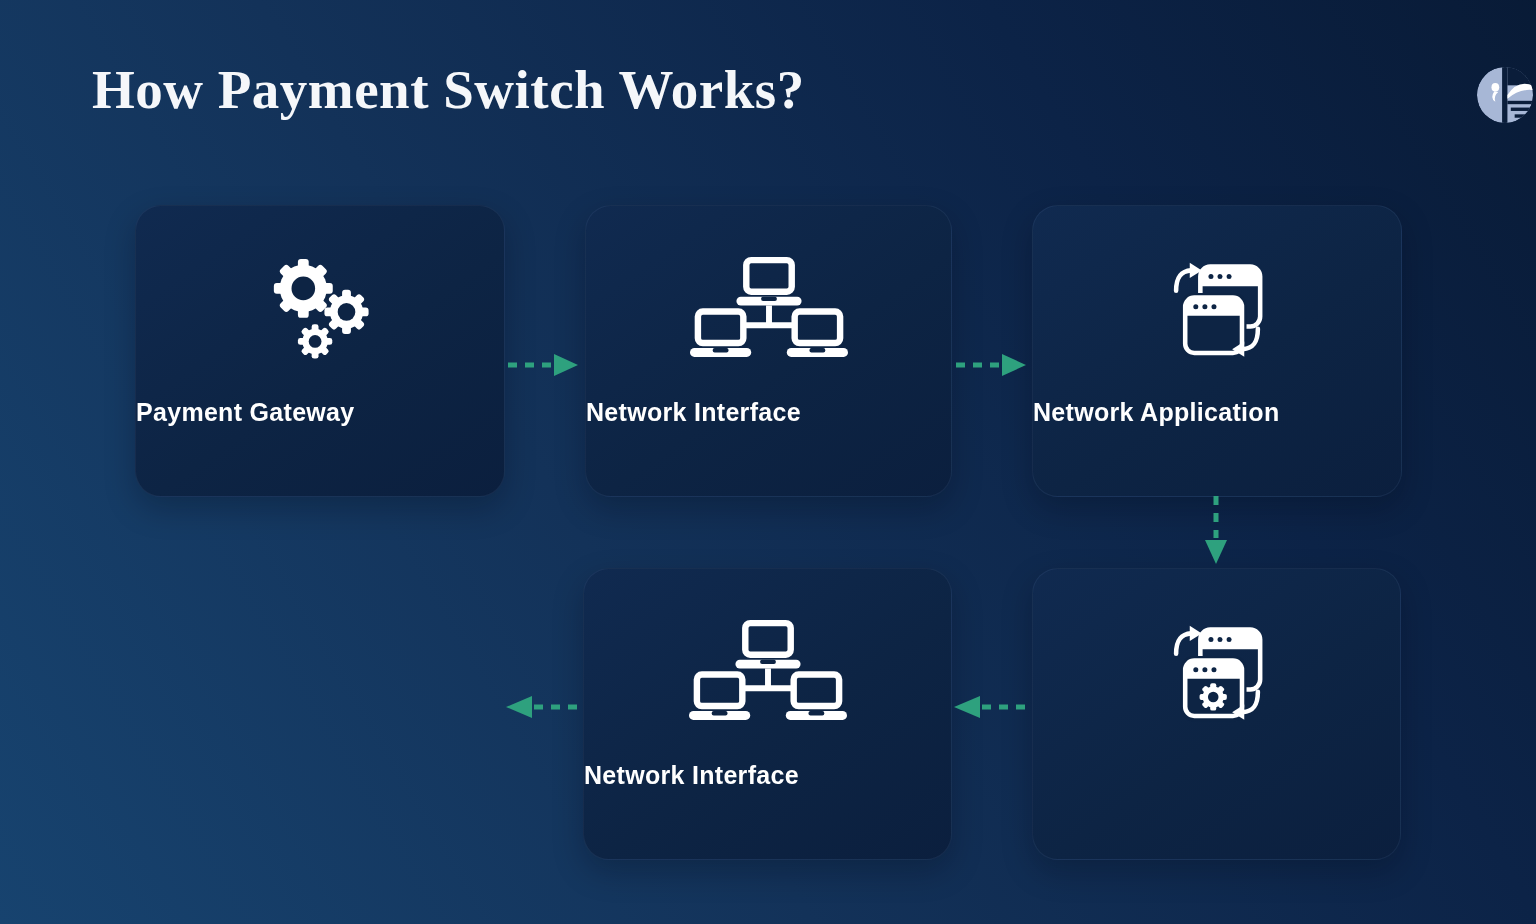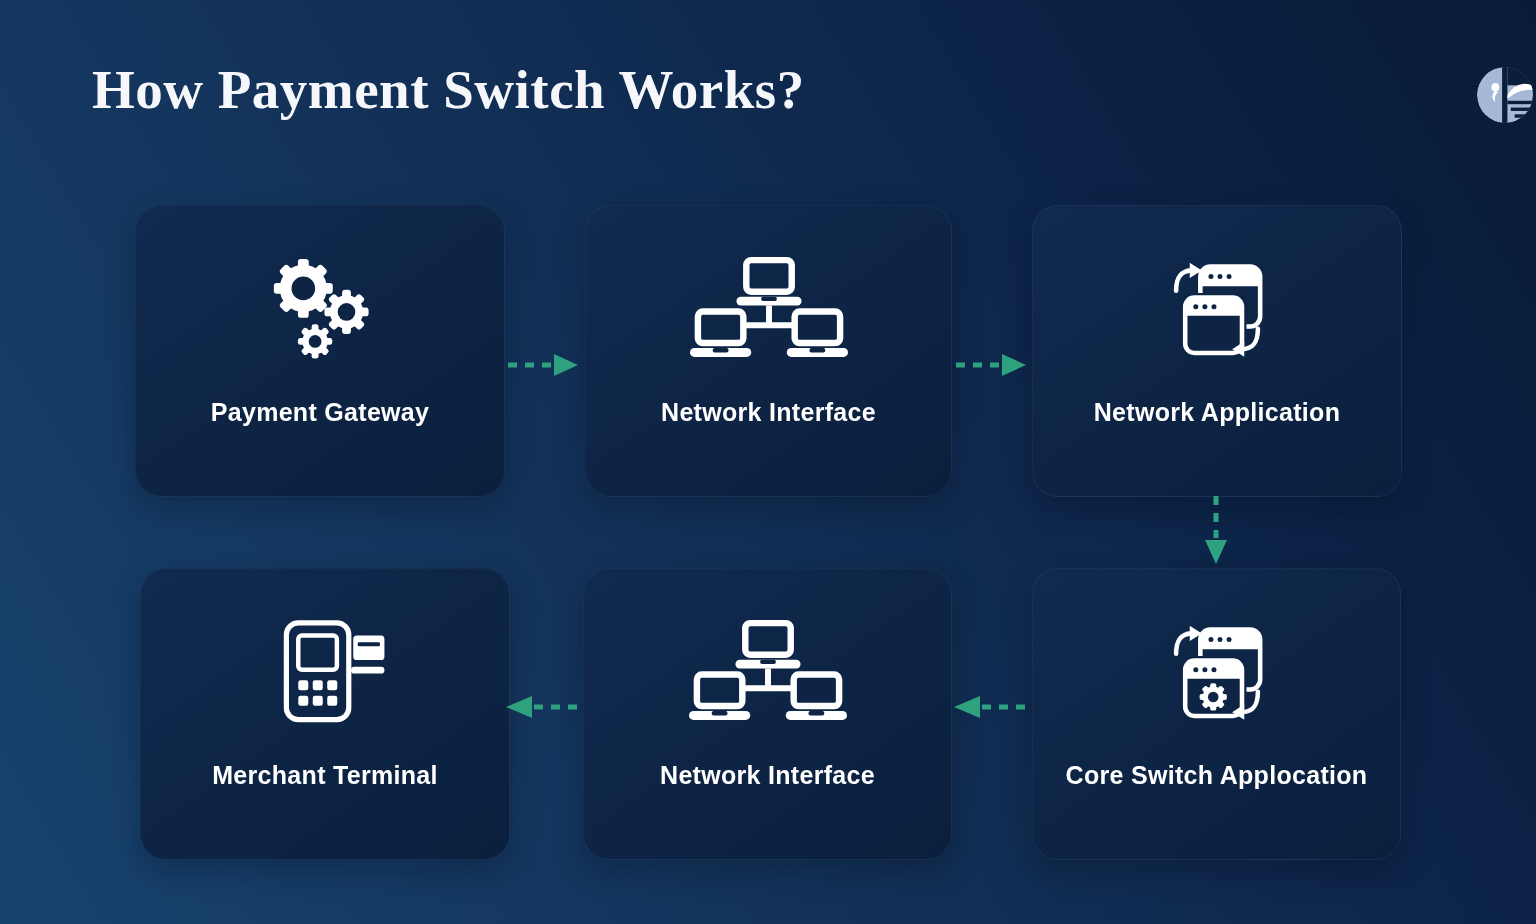--- a/index.html
+++ b/index.html
@@ -23,21 +23,21 @@
     background:linear-gradient(145deg,#102a50 0%,#0d2444 55%,#0b1f3e 100%);
     border:1px solid rgba(130,160,210,0.10);
     box-shadow:0 12px 30px rgba(2,8,20,0.25);
   }
   .icon-wrap{
     position:absolute;top:40px;left:0;width:100%;height:125px;
     display:flex;align-items:center;justify-content:center;
   }
   .card-label{
     position:absolute;top:192px;left:0;width:100%;
-    text-align:center;color:#ffffff;
+    text-align:left;color:#ffffff;
     font-size:25px;font-weight:600;letter-spacing:0.3px;
   }
   .arrow{position:absolute;}
   .arrow line{stroke:#2ea17e;stroke-width:5;}
   .arrow polygon{fill:#2ea17e;}
   .icon-stroke{fill:none;stroke:#ffffff;}
 </style>
 </head>
 <body>
 
@@ -136,38 +136,20 @@
           <circle cx="66" cy="67" r="3.3" fill="#0D2444"></circle>
         <path class="icon-stroke" d="M16 46 C16 28 22 20 36 19" stroke-width="6" stroke-linecap="round"></path>
         <polygon points="34,9 50,19 34,29" fill="#fff"></polygon>
         <path class="icon-stroke" d="M124 96 C124 114 118 122 104 123" stroke-width="6" stroke-linecap="round"></path>
         <polygon points="106,113 90,123 106,133" fill="#fff"></polygon>
       </svg>
     </div>
     <div class="card-label">Network Application</div>
   </section>
 
-  <section class="card" style="left:140px;top:568px;width:368px">
-    <div class="icon-wrap">
-      <svg width="122" height="104" viewBox="0 0 164 140">
-        <rect class="icon-stroke" x="30" y="4" width="84" height="130" rx="16" stroke-width="7"></rect>
-        <rect class="icon-stroke" x="46" y="21" width="52" height="46" rx="5" stroke-width="6"></rect>
-        <rect x="46" y="81" width="13.5" height="13.5" rx="3" fill="#fff"></rect>
-        <rect x="65.5" y="81" width="13.5" height="13.5" rx="3" fill="#fff"></rect>
-        <rect x="85" y="81" width="13.5" height="13.5" rx="3" fill="#fff"></rect>
-        <rect x="46" y="102" width="13.5" height="13.5" rx="3" fill="#fff"></rect>
-        <rect x="65.5" y="102" width="13.5" height="13.5" rx="3" fill="#fff"></rect>
-        <rect x="85" y="102" width="13.5" height="13.5" rx="3" fill="#fff"></rect>
-        <rect x="120" y="21" width="42" height="33" rx="5" fill="#fff"></rect>
-        <rect x="126" y="30" width="30" height="5.5" rx="2" fill="#0D2444"></rect>
-        <rect x="117" y="63" width="45" height="9" rx="4.5" fill="#fff"></rect>
-      </svg>
-    </div>
-    <div class="card-label">Merchant Terminal</div>
-  </section>
 
   <section class="card" style="left:583px;top:568px;width:367px">
     <div class="icon-wrap">
       <svg width="158" height="105" viewBox="0 0 160 106">
         <rect class="icon-stroke" x="57" y="4" width="46" height="32" rx="5" stroke-width="6.5"></rect>
         <rect x="47" y="41" width="66" height="9" rx="4.5" fill="#fff"></rect>
         <rect x="72" y="41" width="16" height="4.5" rx="2" fill="#0D2444"></rect>
         <path class="icon-stroke" d="M80 50 V70 M54 70 H106" stroke-width="6"></path>
         <rect class="icon-stroke" x="8" y="56" width="46" height="32" rx="5" stroke-width="6.5"></rect>
         <rect x="0" y="93" width="62" height="9" rx="4.5" fill="#fff"></rect>
@@ -203,21 +185,20 @@
             <circle r="14"></circle>
           </g>
           <circle r="7" fill="#0D2444"></circle>
         </g>
         <path class="icon-stroke" d="M16 46 C16 28 22 20 36 19" stroke-width="6" stroke-linecap="round"></path>
         <polygon points="34,9 50,19 34,29" fill="#fff"></polygon>
         <path class="icon-stroke" d="M124 96 C124 114 118 122 104 123" stroke-width="6" stroke-linecap="round"></path>
         <polygon points="106,113 90,123 106,133" fill="#fff"></polygon>
       </svg>
     </div>
-    <div class="card-label">Core Switch Applocation</div>
   </section>
 
   <svg class="arrow" style="left:506px;top:352px" width="76" height="26">
     <line x1="2" y1="13" x2="46" y2="13" stroke-dasharray="9 8"></line>
     <polygon points="48,2 72,13 48,24"></polygon>
   </svg>
   <svg class="arrow" style="left:954px;top:352px" width="76" height="26">
     <line x1="2" y1="13" x2="46" y2="13" stroke-dasharray="9 8"></line>
     <polygon points="48,2 72,13 48,24"></polygon>
   </svg>

